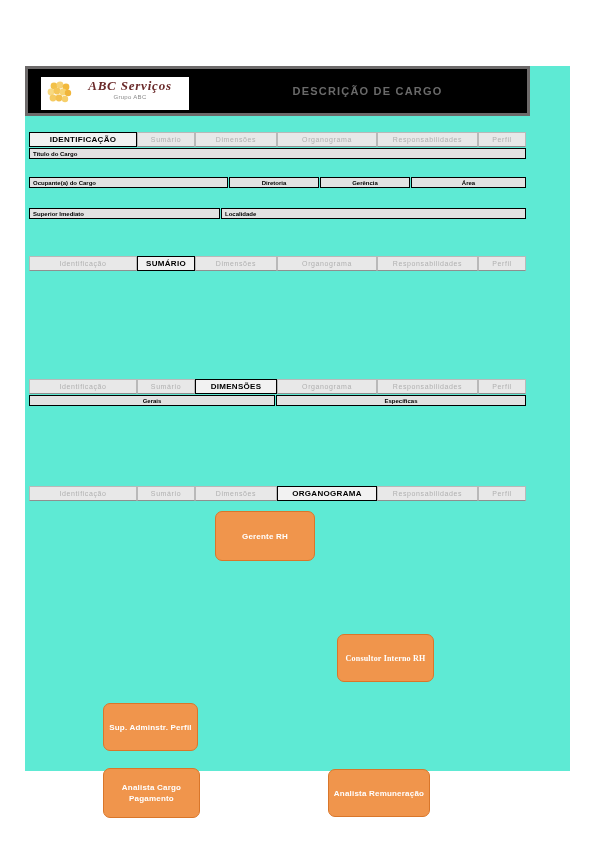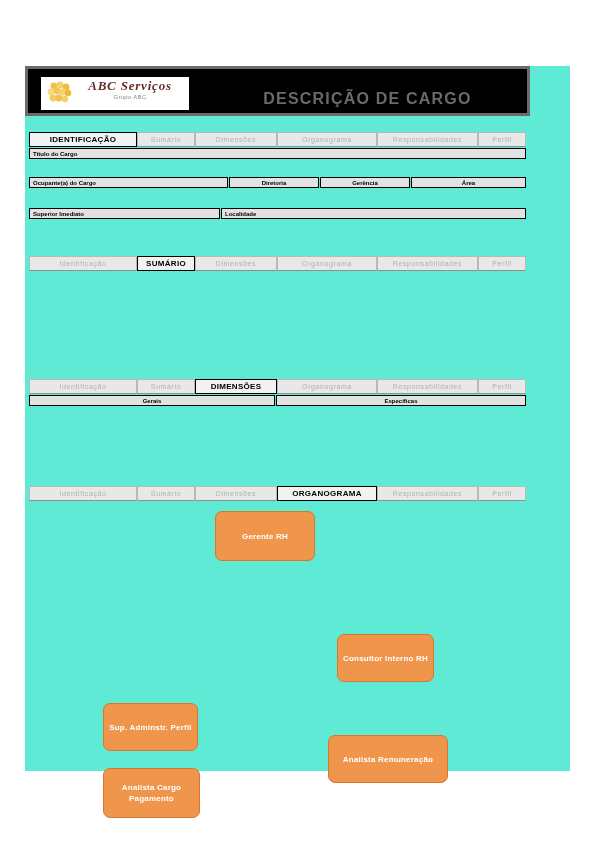--- a/index.html
+++ b/index.html
@@ -73,27 +73,27 @@
   .logo-sub {
     font-family: "Liberation Sans", sans-serif;
     font-size: 6px;
     color: #8a8a8a;
     letter-spacing: 0.3px;
     line-height: 9px;
   }
   .doc-title {
     position: absolute;
     left: 180px;
-    top: 8px;
+    top: 0;
     width: 319px;
     height: 44px;
     line-height: 44px;
     text-align: center;
     color: #6a6a6a;
-    font-size: 16px;
+    font-size: 11px;
     font-weight: bold;
     letter-spacing: 1.2px;
   }
 
   
   .tabrow {
     position: absolute;
     left: 4px;
     width: 497px;
     height: 15px;
@@ -233,22 +233,22 @@
     <div class="tab" style="width:108px;">Identificação</div>
     <div class="tab" style="width:58px;">Sumário</div>
     <div class="tab" style="width:82px;">Dimensões</div>
     <div class="tab active" style="width:100px;">ORGANOGRAMA</div>
     <div class="tab" style="width:101px;">Responsabilidades</div>
     <div class="tab" style="width:48px;">Perfil</div>
   </div>
 
   <div class="orgbox" style="left:190px; top:445px; width:100px; height:50px;">Gerente RH</div>
 
-  <div class="orgbox" style="left:312px; top:568px; width:97px; height:48px;">Consultor Interno RH</div>
+  <div class="orgbox" style="left:312px; top:568px; width:97px; height:48px;font-family:Liberation Serif, serif;">Consultor Interno RH</div>
 
 
   <div class="orgbox" style="left:78px; top:637px; width:95px; height:48px;">Sup. Adminstr. Perfil</div>
 
   <div class="orgbox" style="left:78px; top:702px; width:97px; height:50px;">Analista Cargo Pagamento</div>
 
-  <div class="orgbox" style="left:303px; top:669px; width:120px; height:48px;text-align:center;">Analista Remuneração</div>
+  <div class="orgbox" style="left:303px; top:703px; width:102px; height:48px;text-align:center;">Analista Remuneração</div>
 
 </div>
 
 </body></html>

